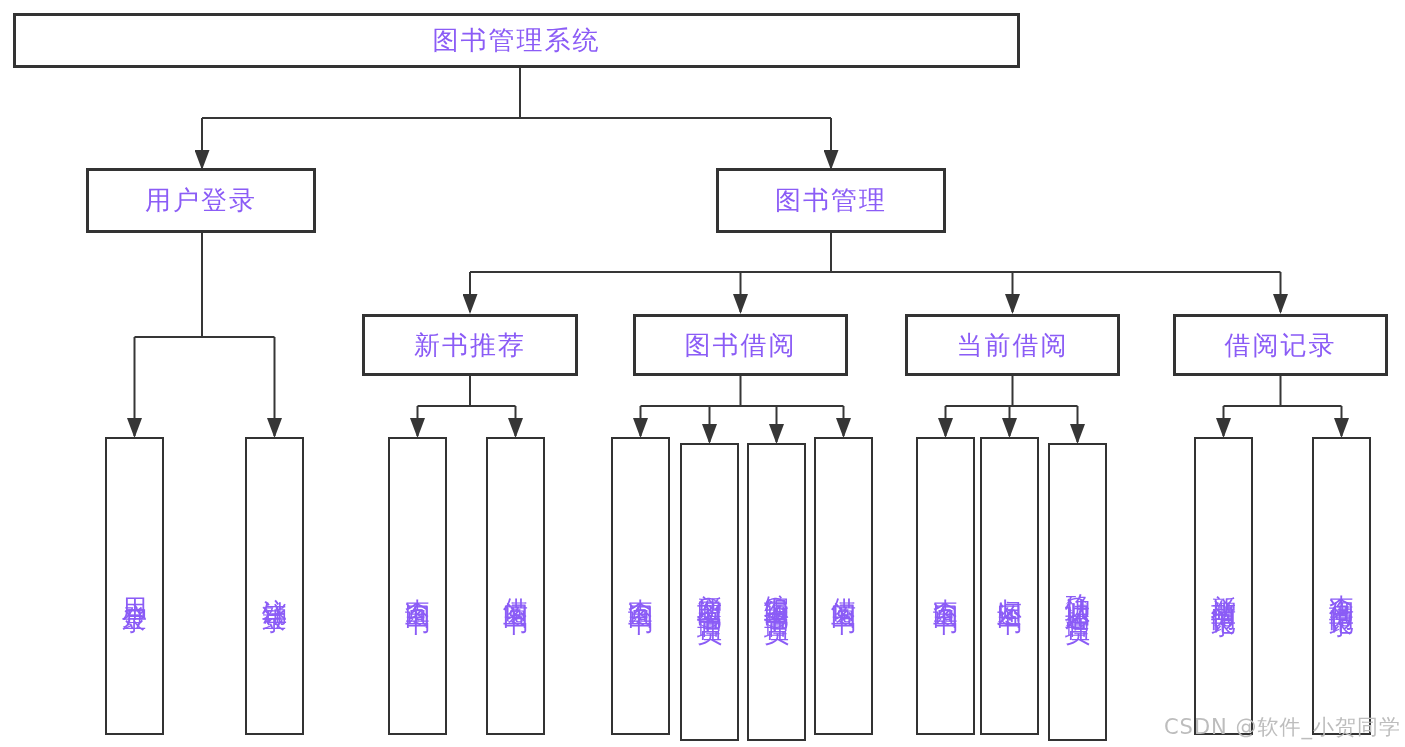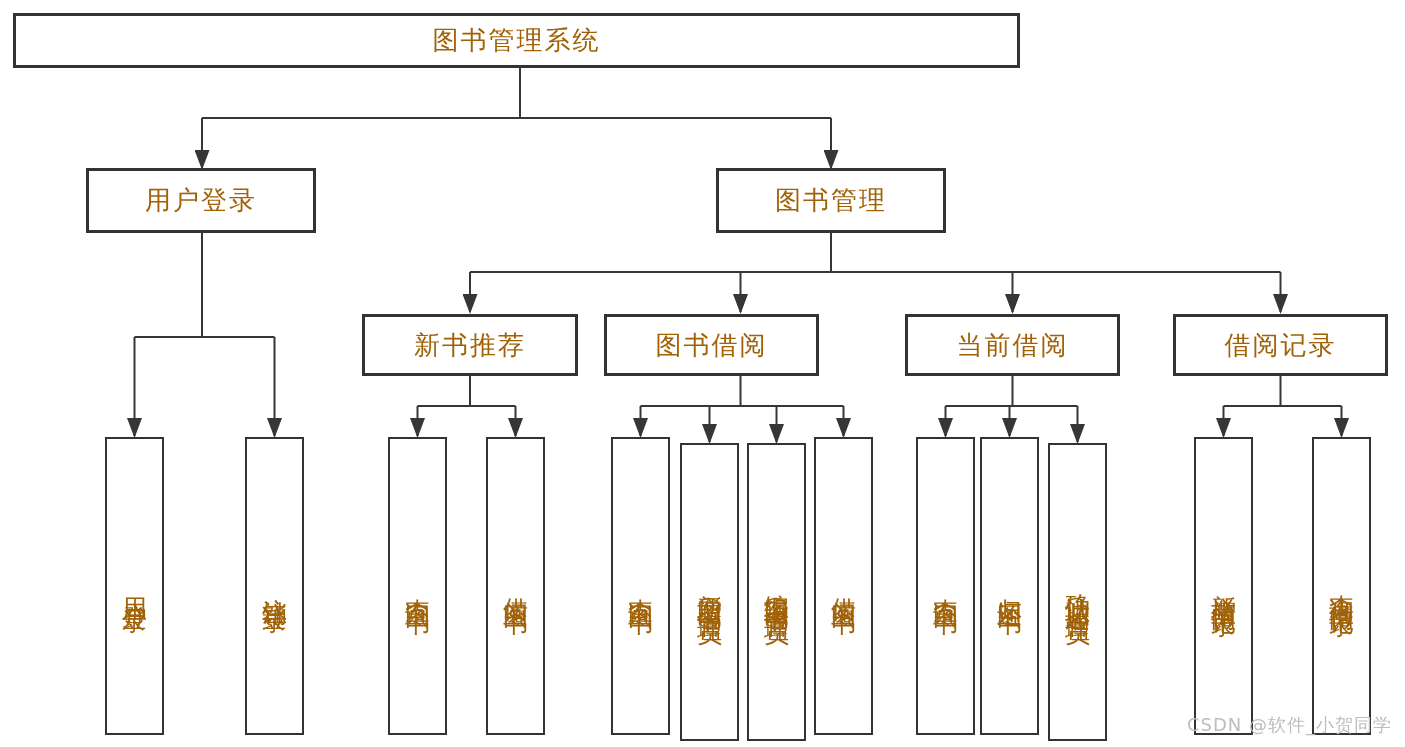--- a/index.html
+++ b/index.html
@@ -12,37 +12,37 @@
   }
   #wires{position:absolute;left:0;top:0;z-index:1;}
   .node{
     position:absolute;
     box-sizing:border-box;
     border:3px solid #333333;
     background:#ffffff;
     display:flex;
     align-items:center;
     justify-content:center;
-    color:#a16207;
+    color:#8b5cf6;
     z-index:2;
   }
   .h{font-size:26px;letter-spacing:2px;white-space:nowrap;}
   .v{
     border-width:2.5px;
     writing-mode:vertical-rl;
     text-orientation:mixed;
     font-size:25px;
     letter-spacing:4px;
     line-height:1;
   }
   .watermark{
     position:absolute;
-    right:13px;top:713px;
+    right:4px;top:713px;
     z-index:3;
-    font-size:18px;
+    font-size:21px;
     color:#bdbdbd;
     letter-spacing:1px;
     white-space:nowrap;
   }
 </style>
 </head>
 <body>
 
 <div id="canvas">
 
@@ -98,21 +98,21 @@
   <div class="node h" style="left:86px;top:168px;width:230px;height:65px">
     <span>用户登录</span>
   </div>
   <div class="node h" style="left:716px;top:168px;width:230px;height:65px">
     <span>图书管理</span>
   </div>
 
   <div class="node h" style="left:362px;top:314px;width:216px;height:62px">
     <span>新书推荐</span>
   </div>
-  <div class="node h" style="left:604px;top:314px;width:215px;height:62px">
+  <div class="node h" style="left:633px;top:314px;width:215px;height:62px">
     <span>图书借阅</span>
   </div>
   <div class="node h" style="left:1173px;top:314px;width:215px;height:62px">
     <span>借阅记录</span>
   </div>
   <div class="node h" style="left:905px;top:314px;width:215px;height:62px">
     <span>当前借阅</span>
   </div>
 
   <div class="node v" style="left:105px;top:437px;width:59px;height:298px">

